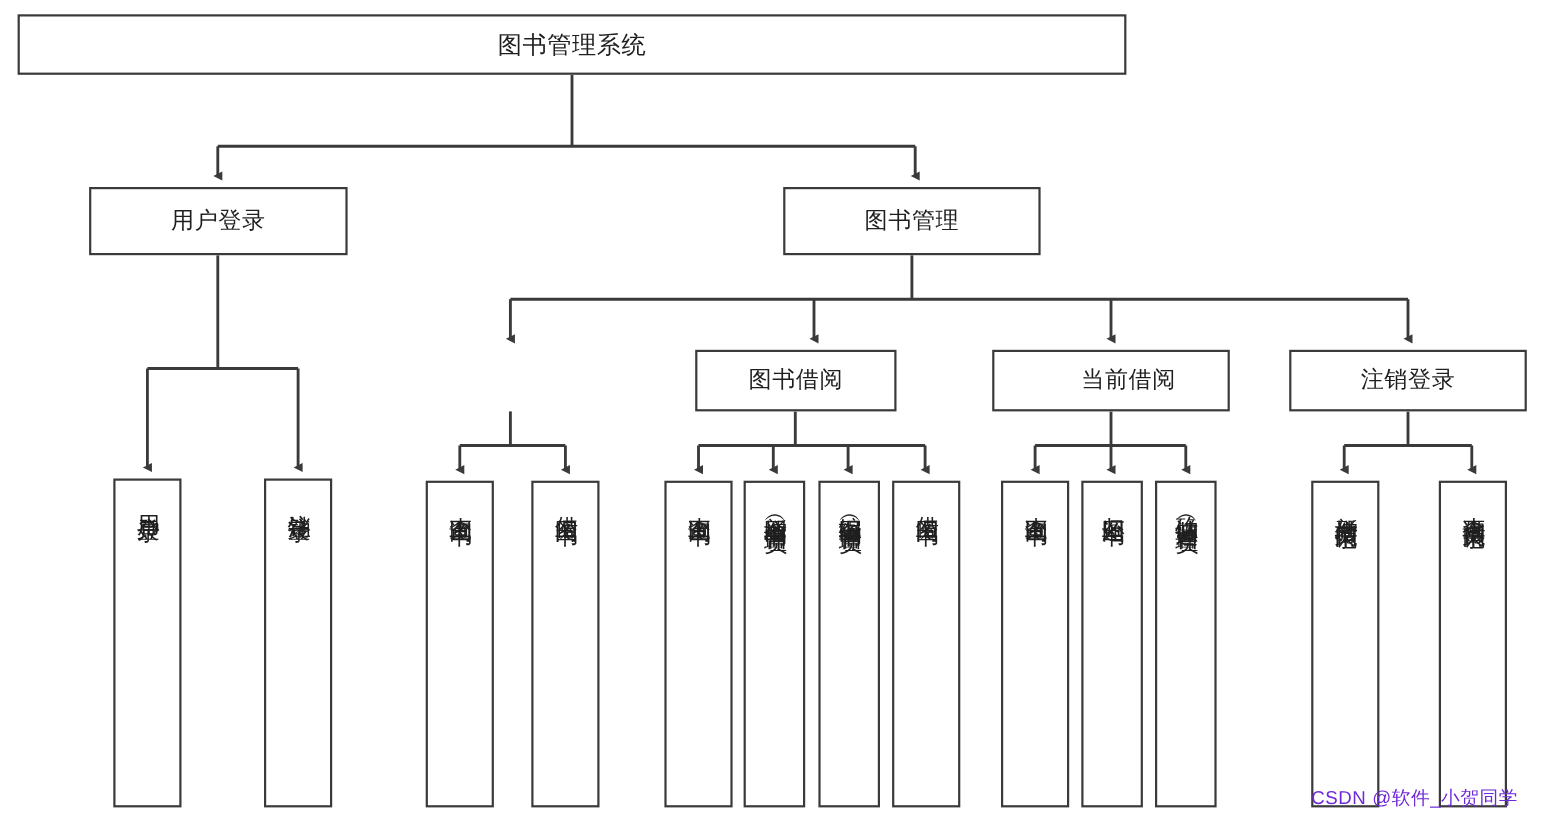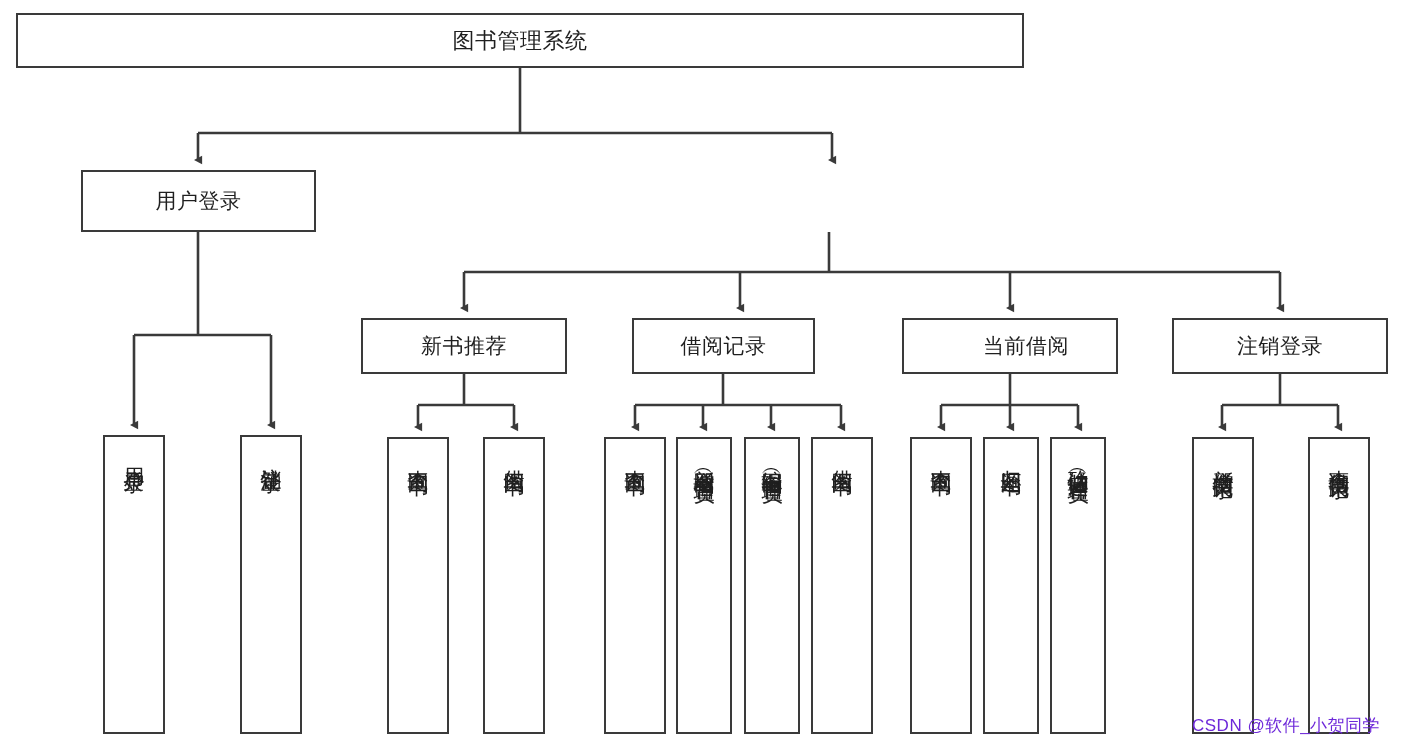--- a/index.html
+++ b/index.html
@@ -123,26 +123,26 @@
     </g>
   </svg>
 
   <div class="node h root" style="left:16px; top:13px; width:1008px; height:55px;">
     <span class="label">图书管理系统</span>
   </div>
 
   <div class="node h" style="left:81px; top:170px; width:235px; height:62px;">
     <span class="label">用户登录</span>
   </div>
+  <div class="node h" style="left:712px; top:170px; width:234px; height:62px;">
+    <span class="label">图书管理</span>
+  </div>
 
-  <div class="node h" style="left:361px; top:318px; width:206px; height:56px;">
-    <span class="label">新书推荐</span>
-  </div>
   <div class="node h" style="left:632px; top:318px; width:183px; height:56px;">
-    <span class="label">借阅记录</span>
+    <span class="label">图书借阅</span>
   </div>
   <div class="node h" style="left:902px; top:318px; width:216px; height:56px;padding-left:32px;">
     <span class="label">当前借阅</span>
   </div>
   <div class="node h" style="left:1172px; top:318px; width:216px; height:56px;">
     <span class="label">注销登录</span>
   </div>
 
   <div class="node v" style="left:103px; top:435px; width:62px; height:299px;">
     <span class="label">用户登录</span>

